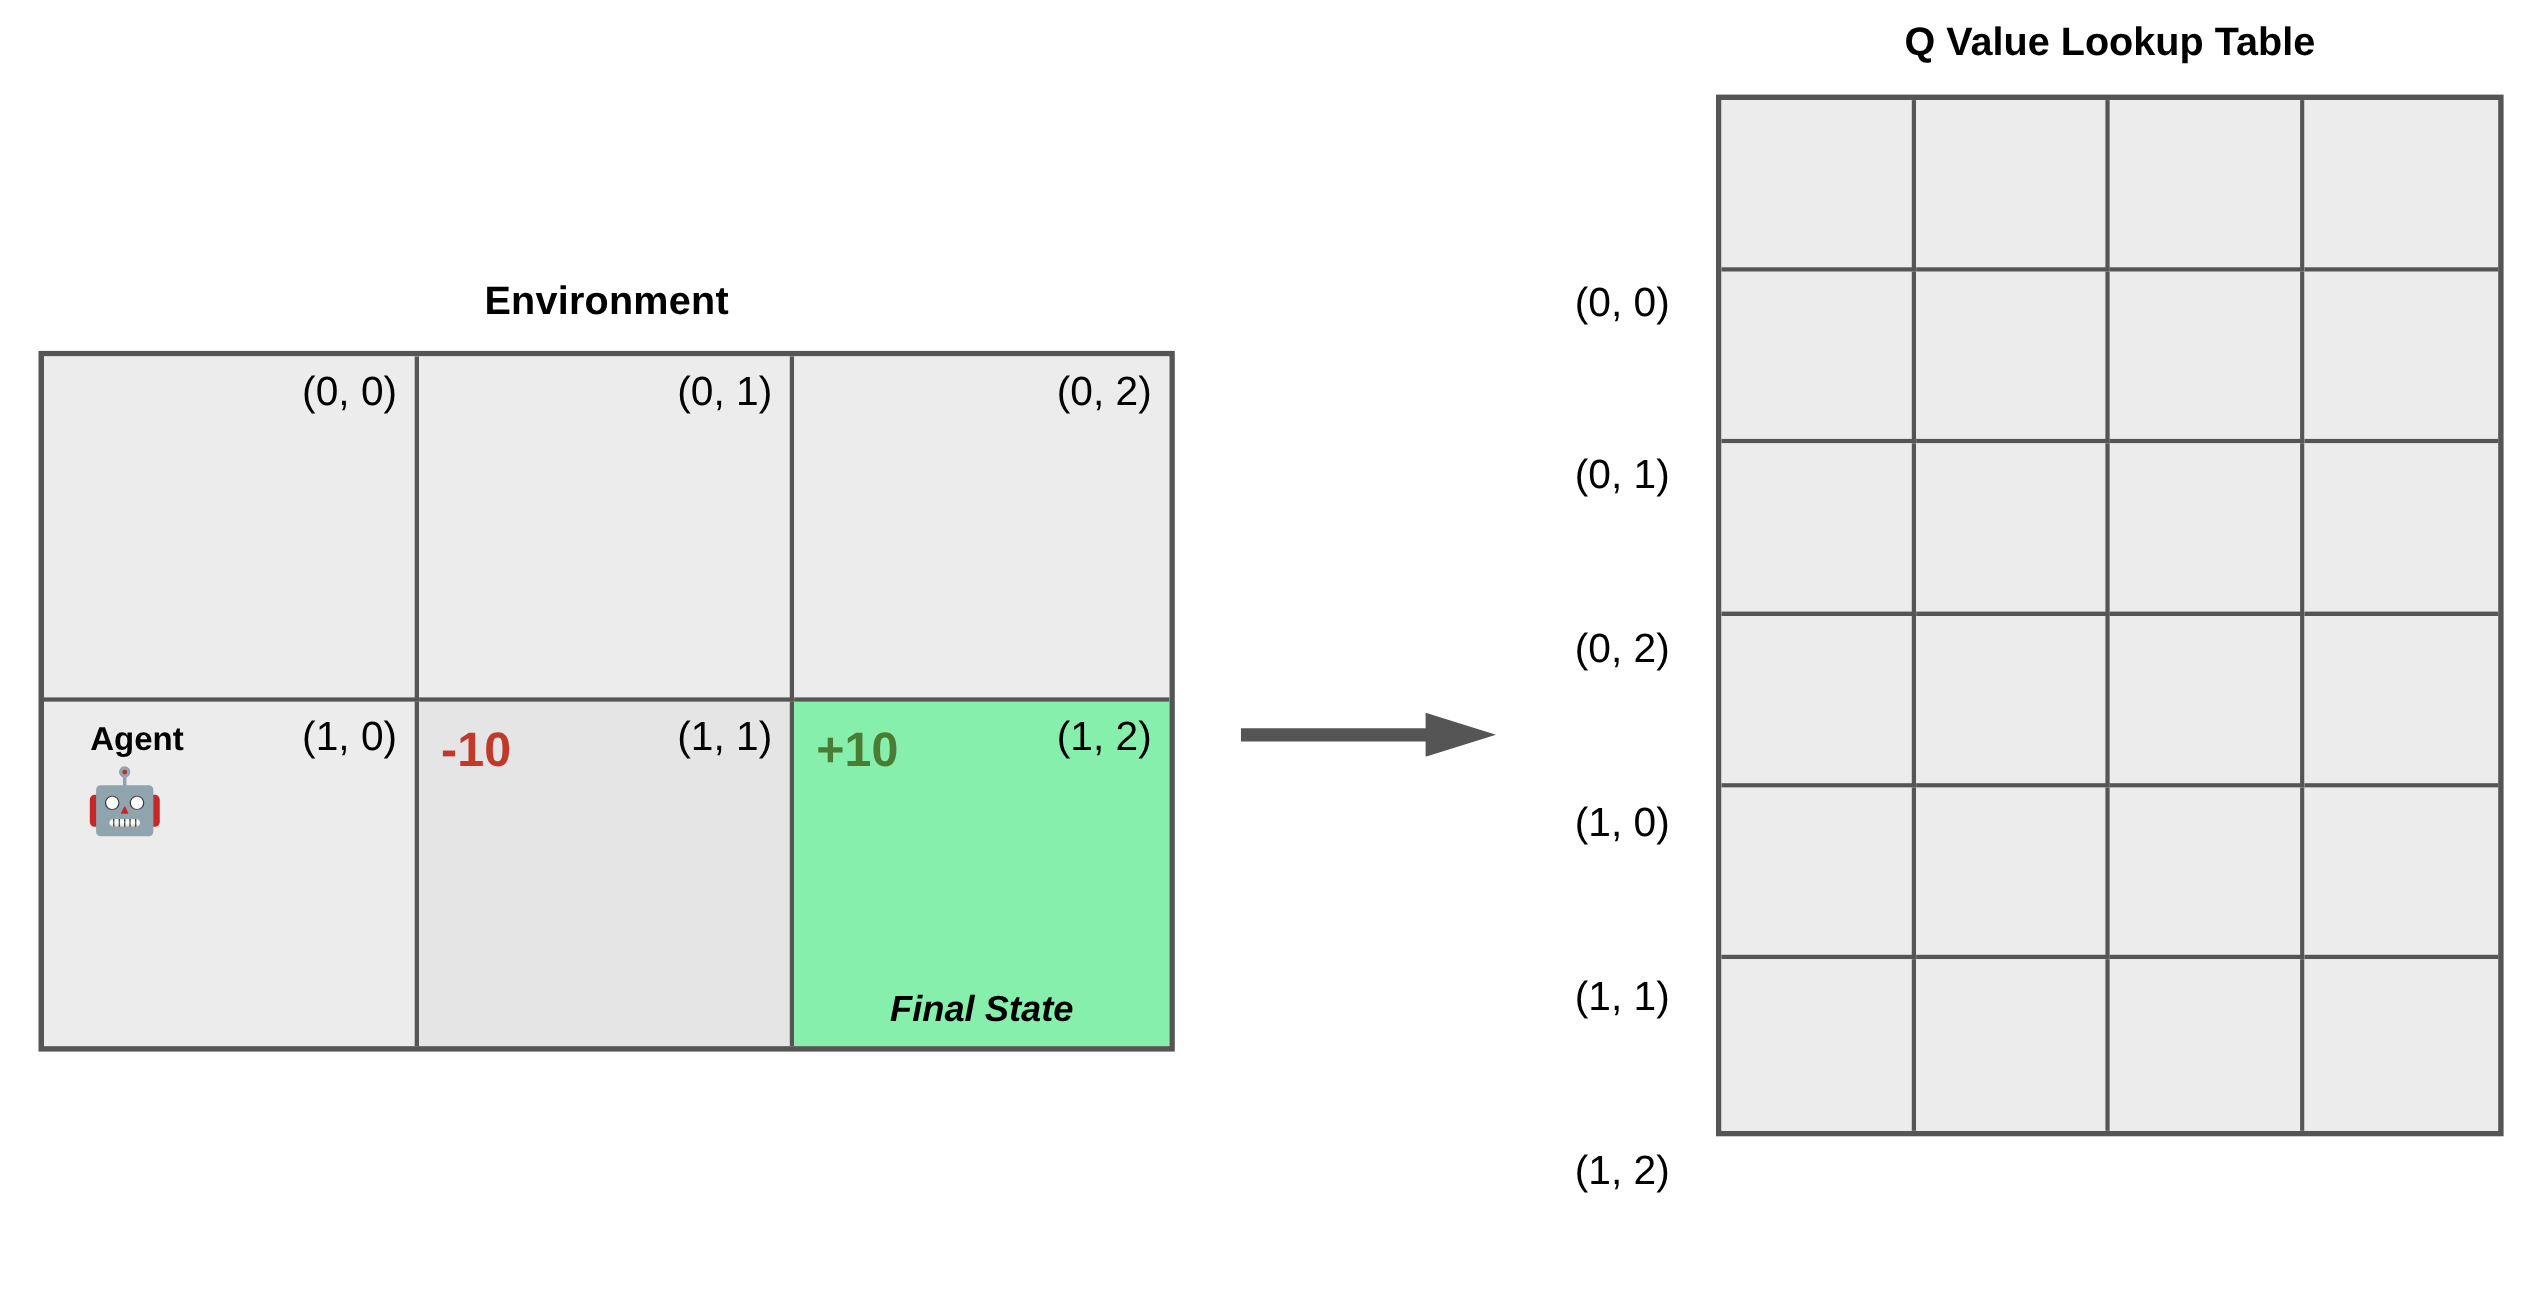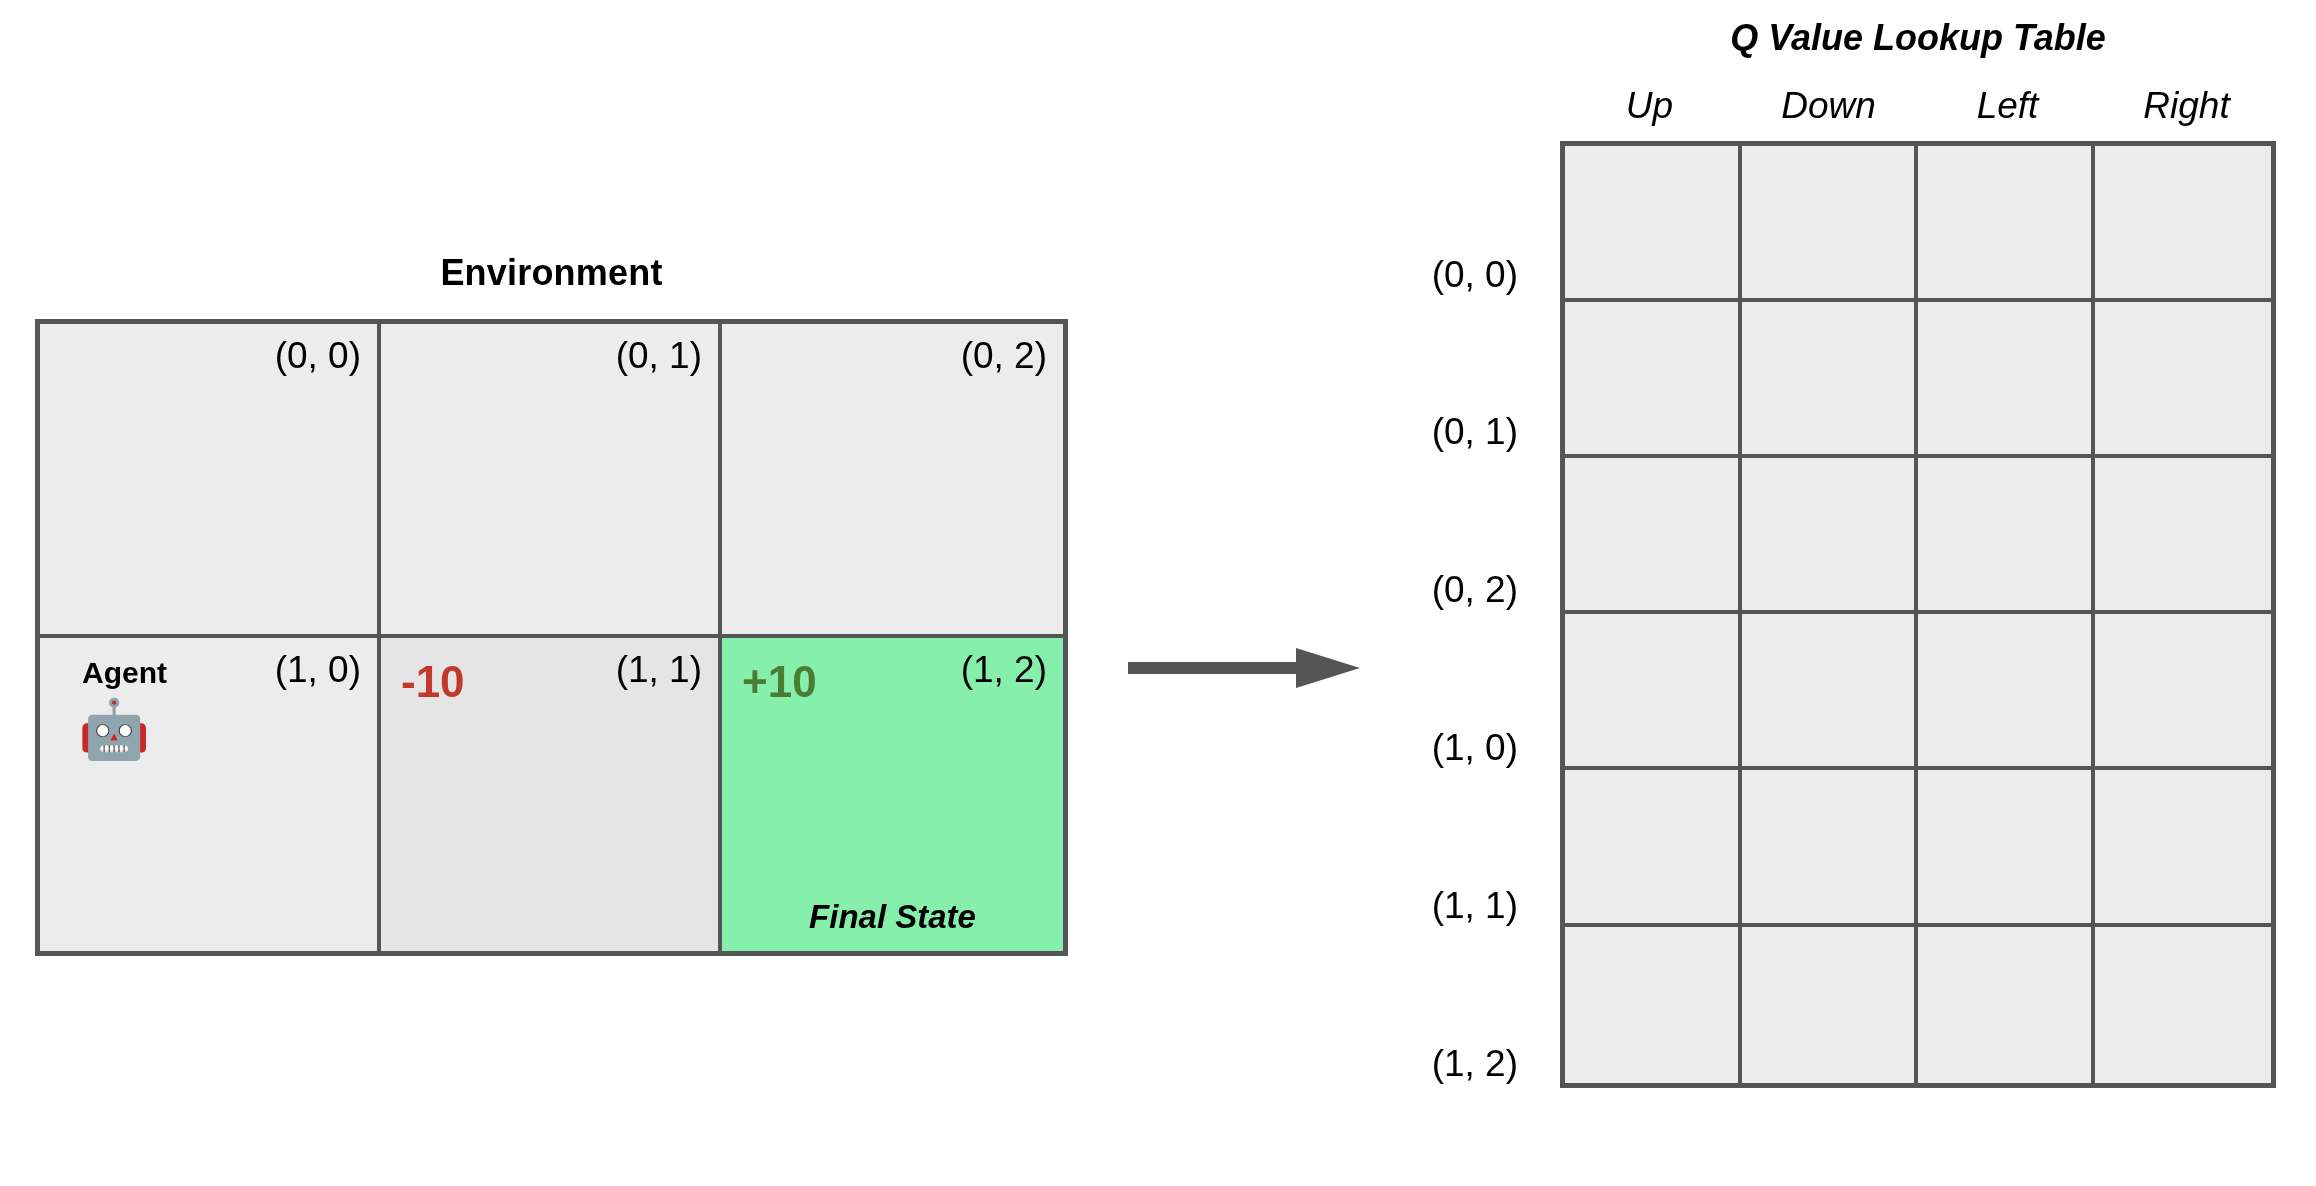--- a/index.html
+++ b/index.html
@@ -108,21 +108,20 @@
     width: 232px;
     height: 40px;
   }
 
   
   #q-panel {
     position: absolute;
     left: 1560px;
     top: 20px;
     width: 716px;
-    font-style: italic;
   }
   #q-title {
     text-align: center;
     font-size: 36px;
     font-weight: bold;
     color: #000000;
     line-height: 1;
     margin-bottom: 30px;
   }
   #q-col-headers {
@@ -217,26 +216,20 @@
 </div>
 
 <svg id="flow-arrow" viewBox="0 0 232 40">
   <path d="M0 14 L168 14 L168 0 L232 20 L168 40 L168 26 L0 26 Z" fill="#555555"></path>
 </svg>
 
 <div id="q-panel">
 
   <div id="q-title">Q Value Lookup Table</div>
 
-  <div id="q-col-headers">
-    <div class="q-col-header">Up</div>
-    <div class="q-col-header">Down</div>
-    <div class="q-col-header">Left</div>
-    <div class="q-col-header">Right</div>
-  </div>
 
   <div id="q-grid">
 
     <div class="q-cell"></div>
     <div class="q-cell"></div>
     <div class="q-cell"></div>
     <div class="q-cell col-last"></div>
 
     <div class="q-cell"></div>
     <div class="q-cell"></div>

